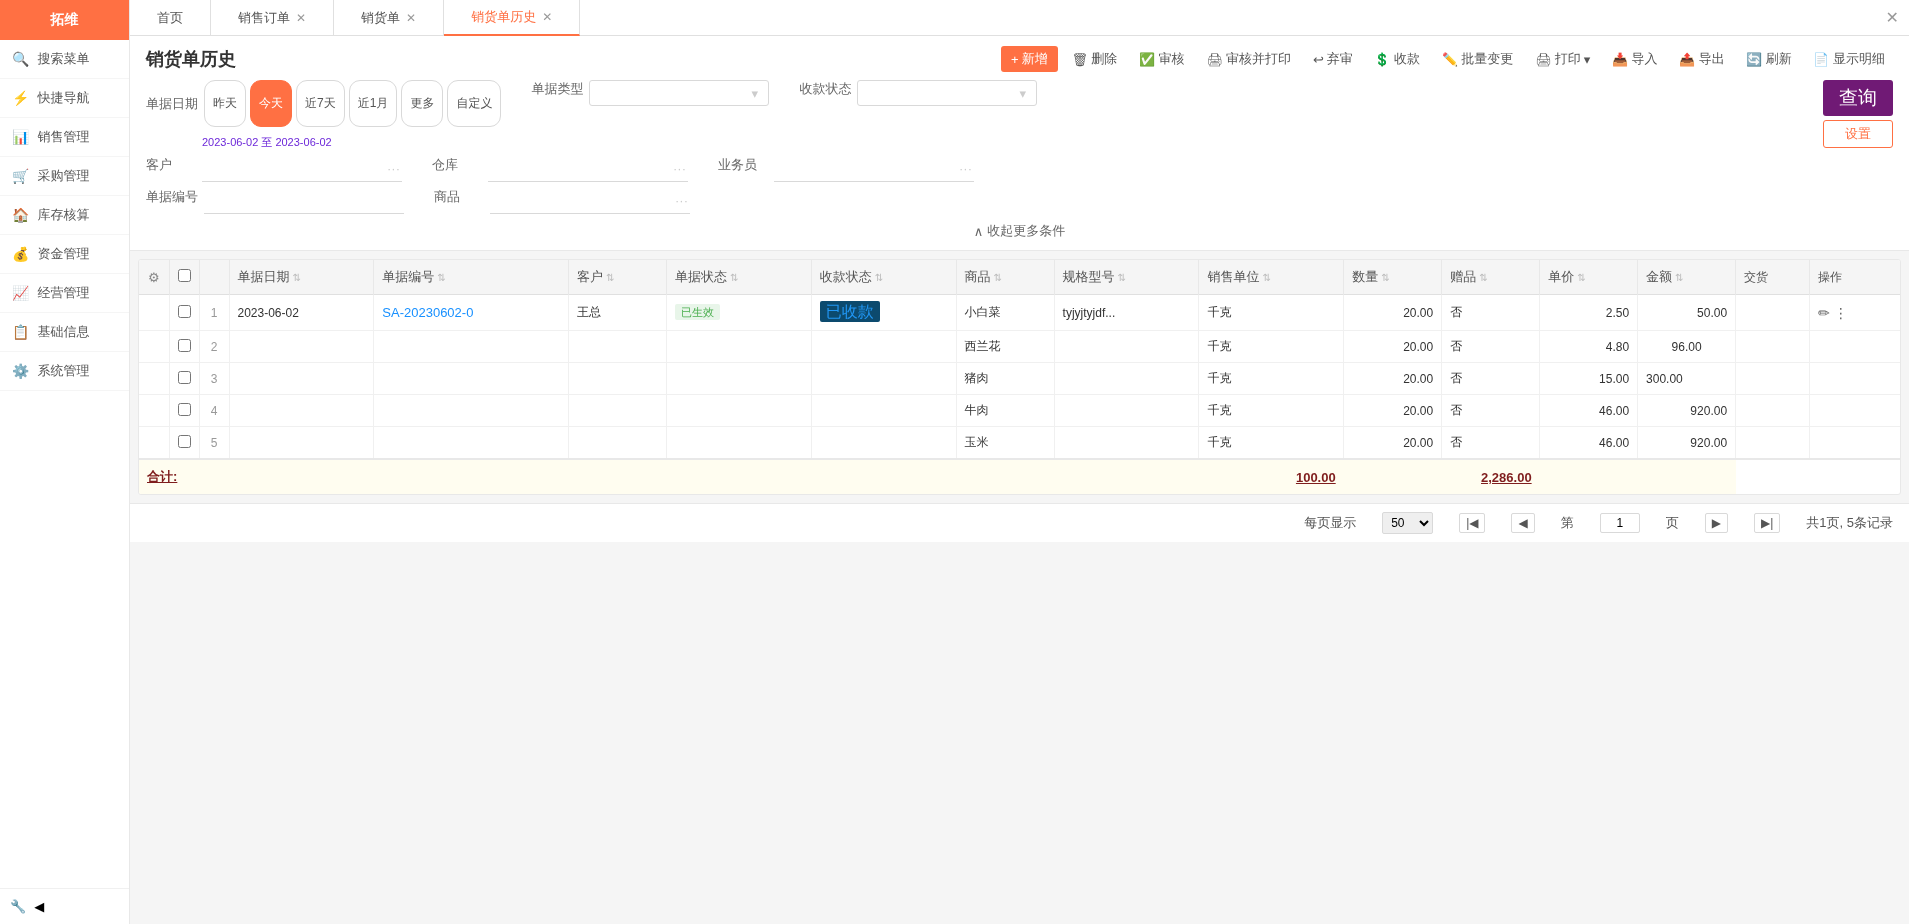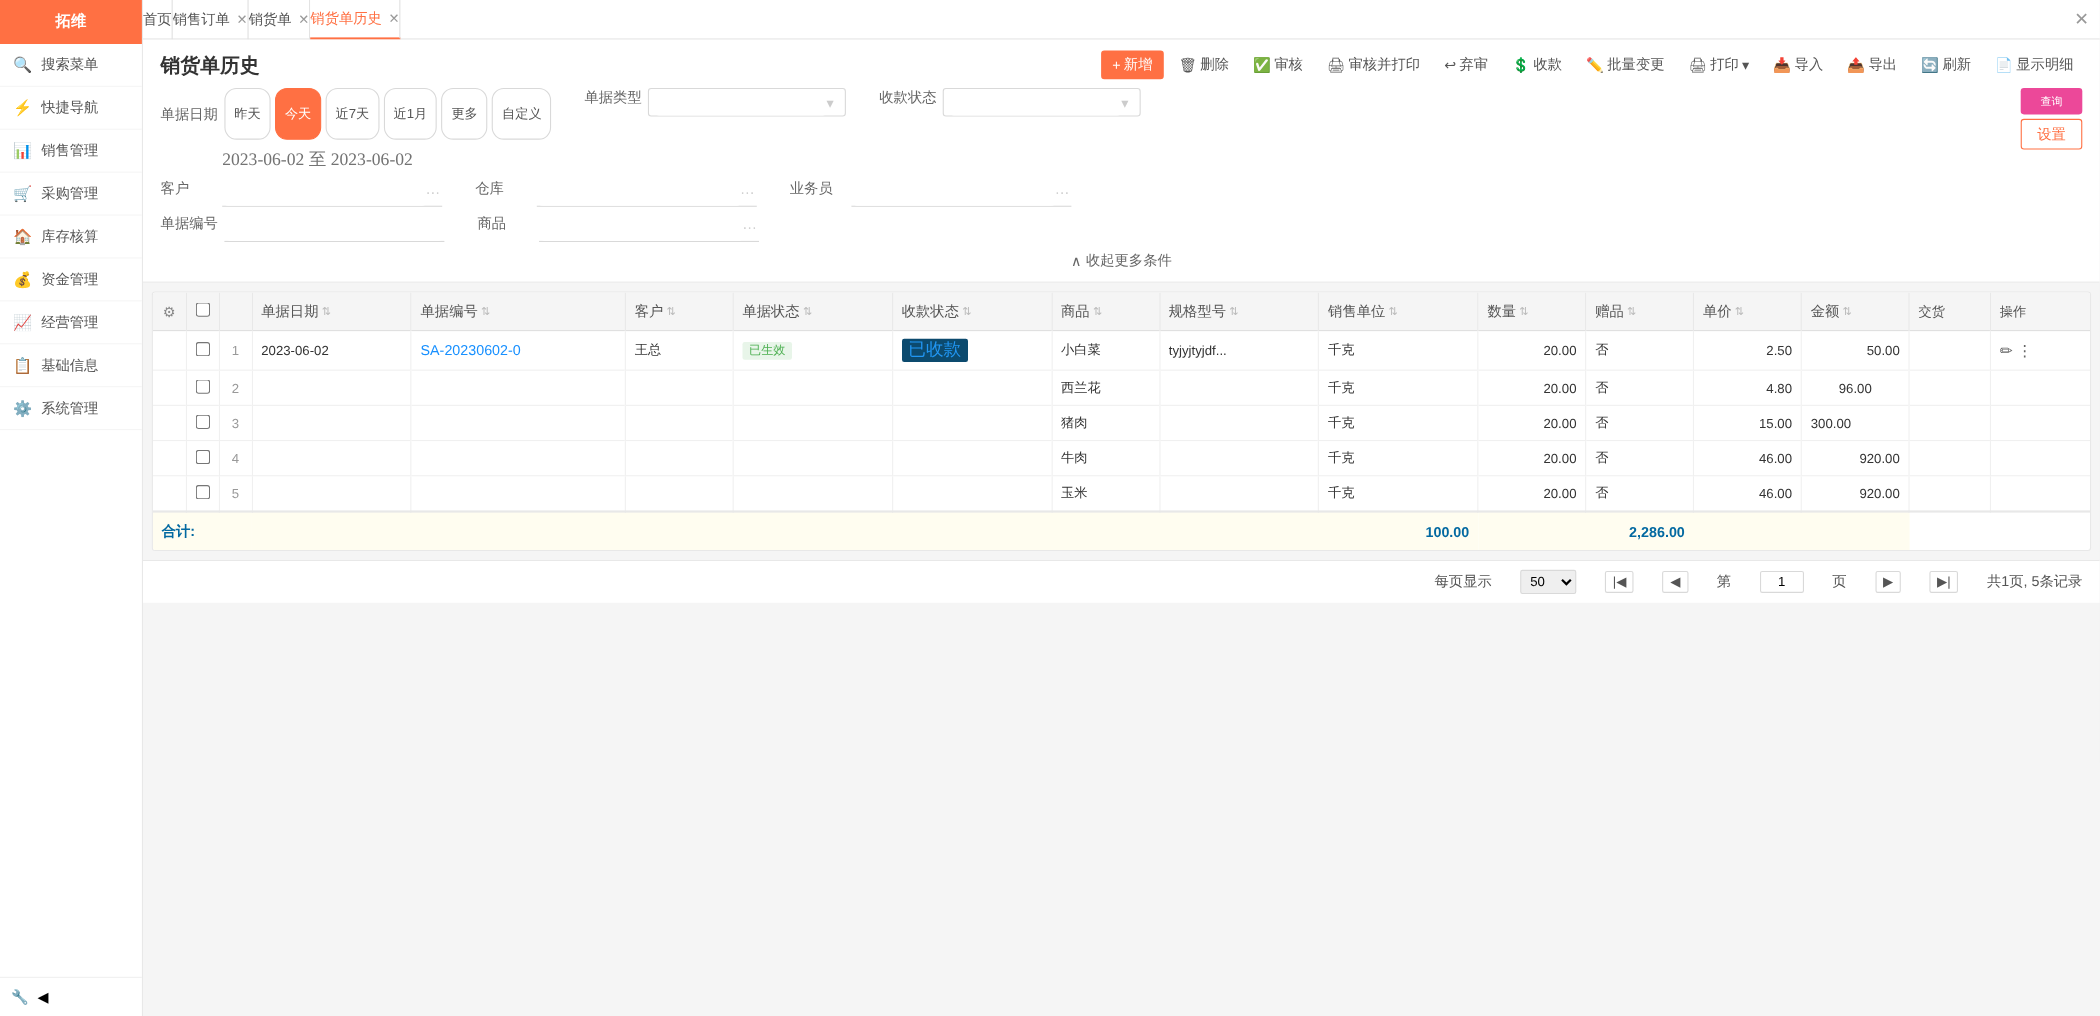--- a/index.html
+++ b/index.html
@@ -55,21 +55,21 @@
       align-items: center;
       background: #fff;
       border-bottom: 1px solid #e0e0e0;
       padding: 0;
       height: 36px;
       flex-shrink: 0;
     }
     .tab {
       display: flex;
       align-items: center;
-      padding: 0 0;
+      padding: 0 27px;
       height: 36px;
       cursor: pointer;
       color: #555;
       border-right: 1px solid #e0e0e0;
       white-space: nowrap;
       text-align: right;
     }
     .tab.active {
       background: #fff;
       color: #ff7043;
@@ -181,45 +181,44 @@
       font-size: 12px;
       color: #555;
       background: #fff;
     }
     .date-chip.active {
       background: #ff7043;
       color: white;
       border-color: #ff7043;
     }
     .date-range-text {
-      font-size: 16px;
-      color: #737373;
+      font-size: 11px;
+      color: #6d28d9;
       margin-top: 2px;
-      font-family: Liberation Serif, serif;
     }
     .collapse-btn {
       display: flex;
       align-items: center;
       justify-content: center;
       color: #666;
       cursor: pointer;
       font-size: 12px;
       padding: 4px 0;
       gap: 4px;
     }
 
     
     .query-btn {
-      background: #ec4899;
+      background: #701a75;
       color: white;
       border: none;
       border-radius: 3px;
       padding: 5px 16px;
       cursor: pointer;
-      font-size: 10px;
+      font-size: 19px;
     }
     .settings-btn {
       background: #fff;
       color: #ff7043;
       border: 1px solid #ff7043;
       border-radius: 3px;
       padding: 4px 14px;
       cursor: pointer;
       font-size: 13px;
     }
@@ -274,21 +273,22 @@
     .action-icon { cursor: pointer; color: #666; margin-right: 4px; font-size: 14px; }
 
     
     .table-footer {
       background: #fffdf0;
       border-top: 2px solid #e8e8e8;
     }
     .table-footer td {
       padding: 8px;
       font-weight: bold;
-      color: #0369a1;
+      color: #7f1d1d;
+      text-decoration: underline;
     }
 
     
     .pagination-bar {
       display: flex;
       align-items: center;
       justify-content: flex-end;
       padding: 8px 16px;
       background: #fff;
       border-top: 1px solid #e8e8e8;

